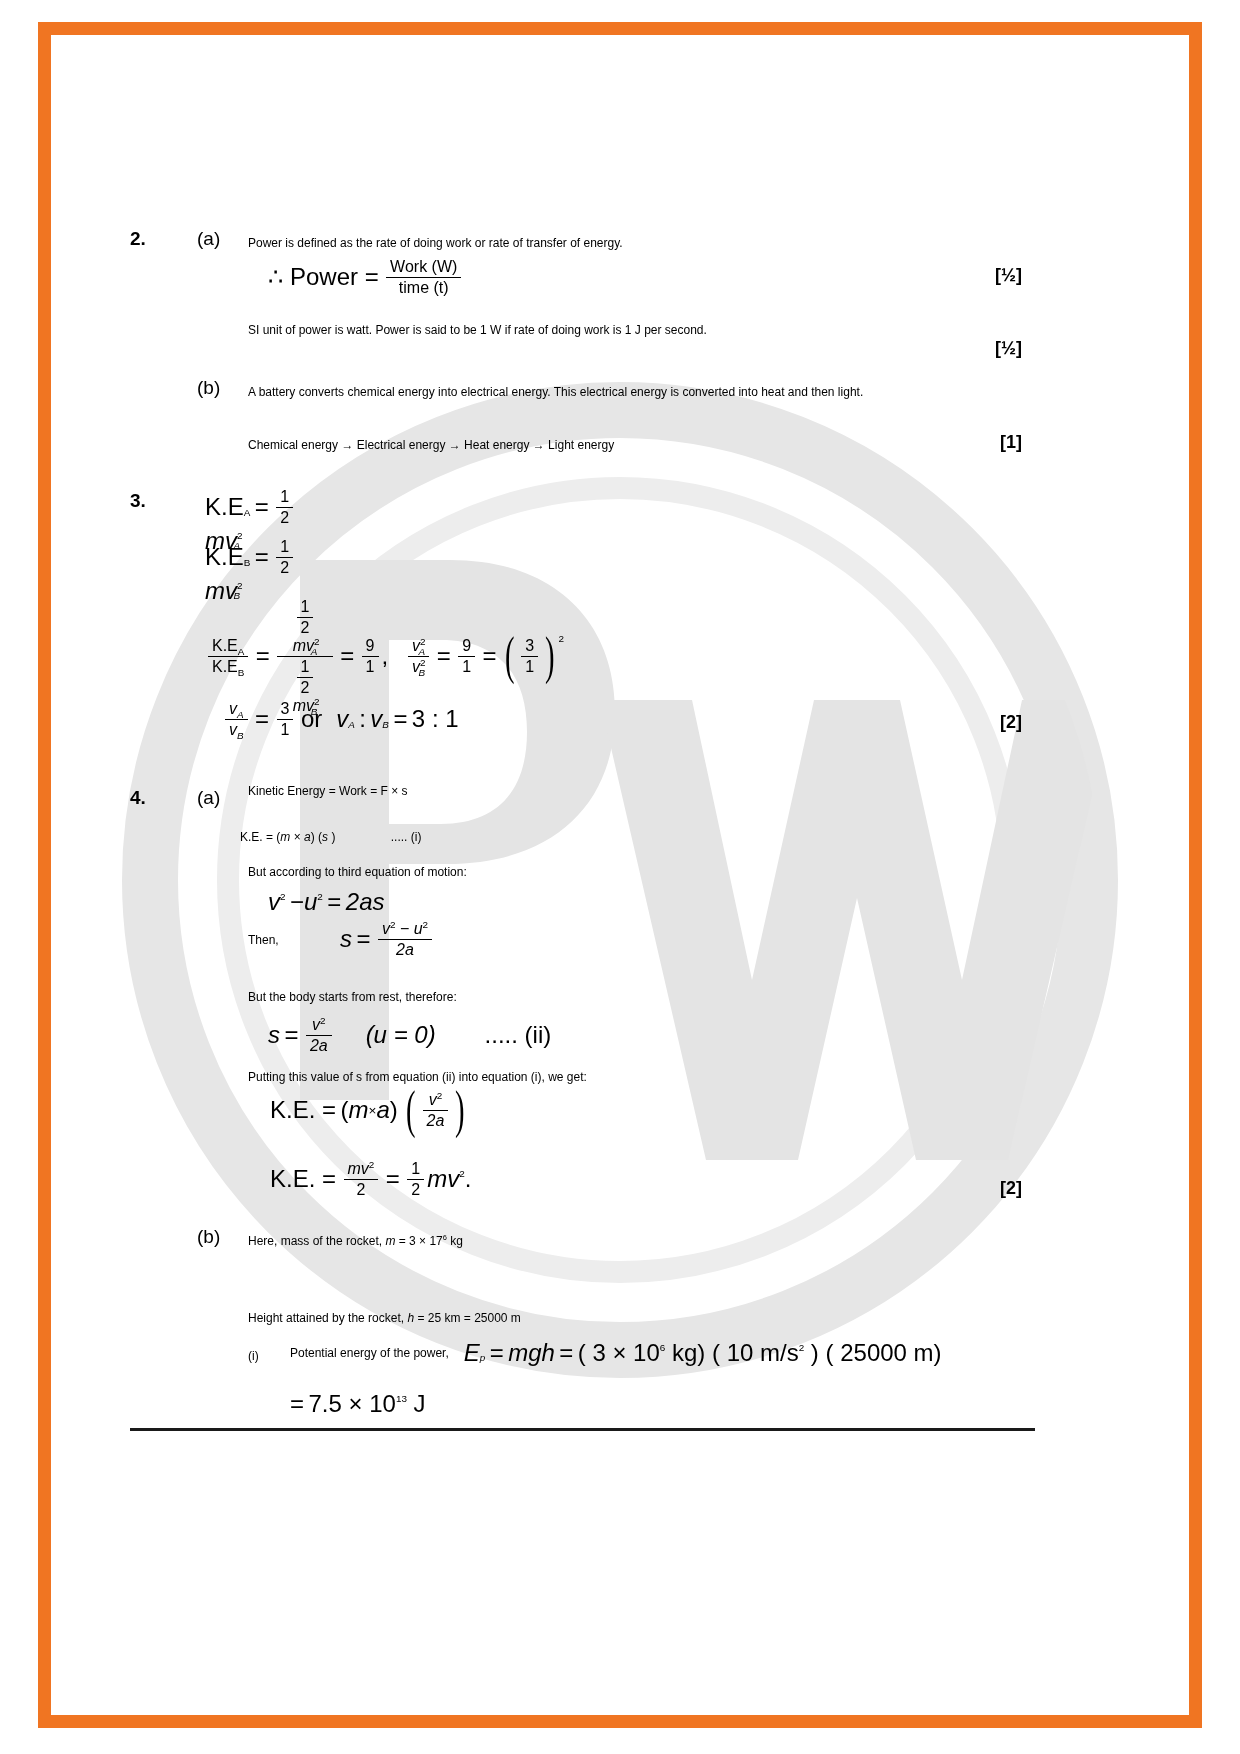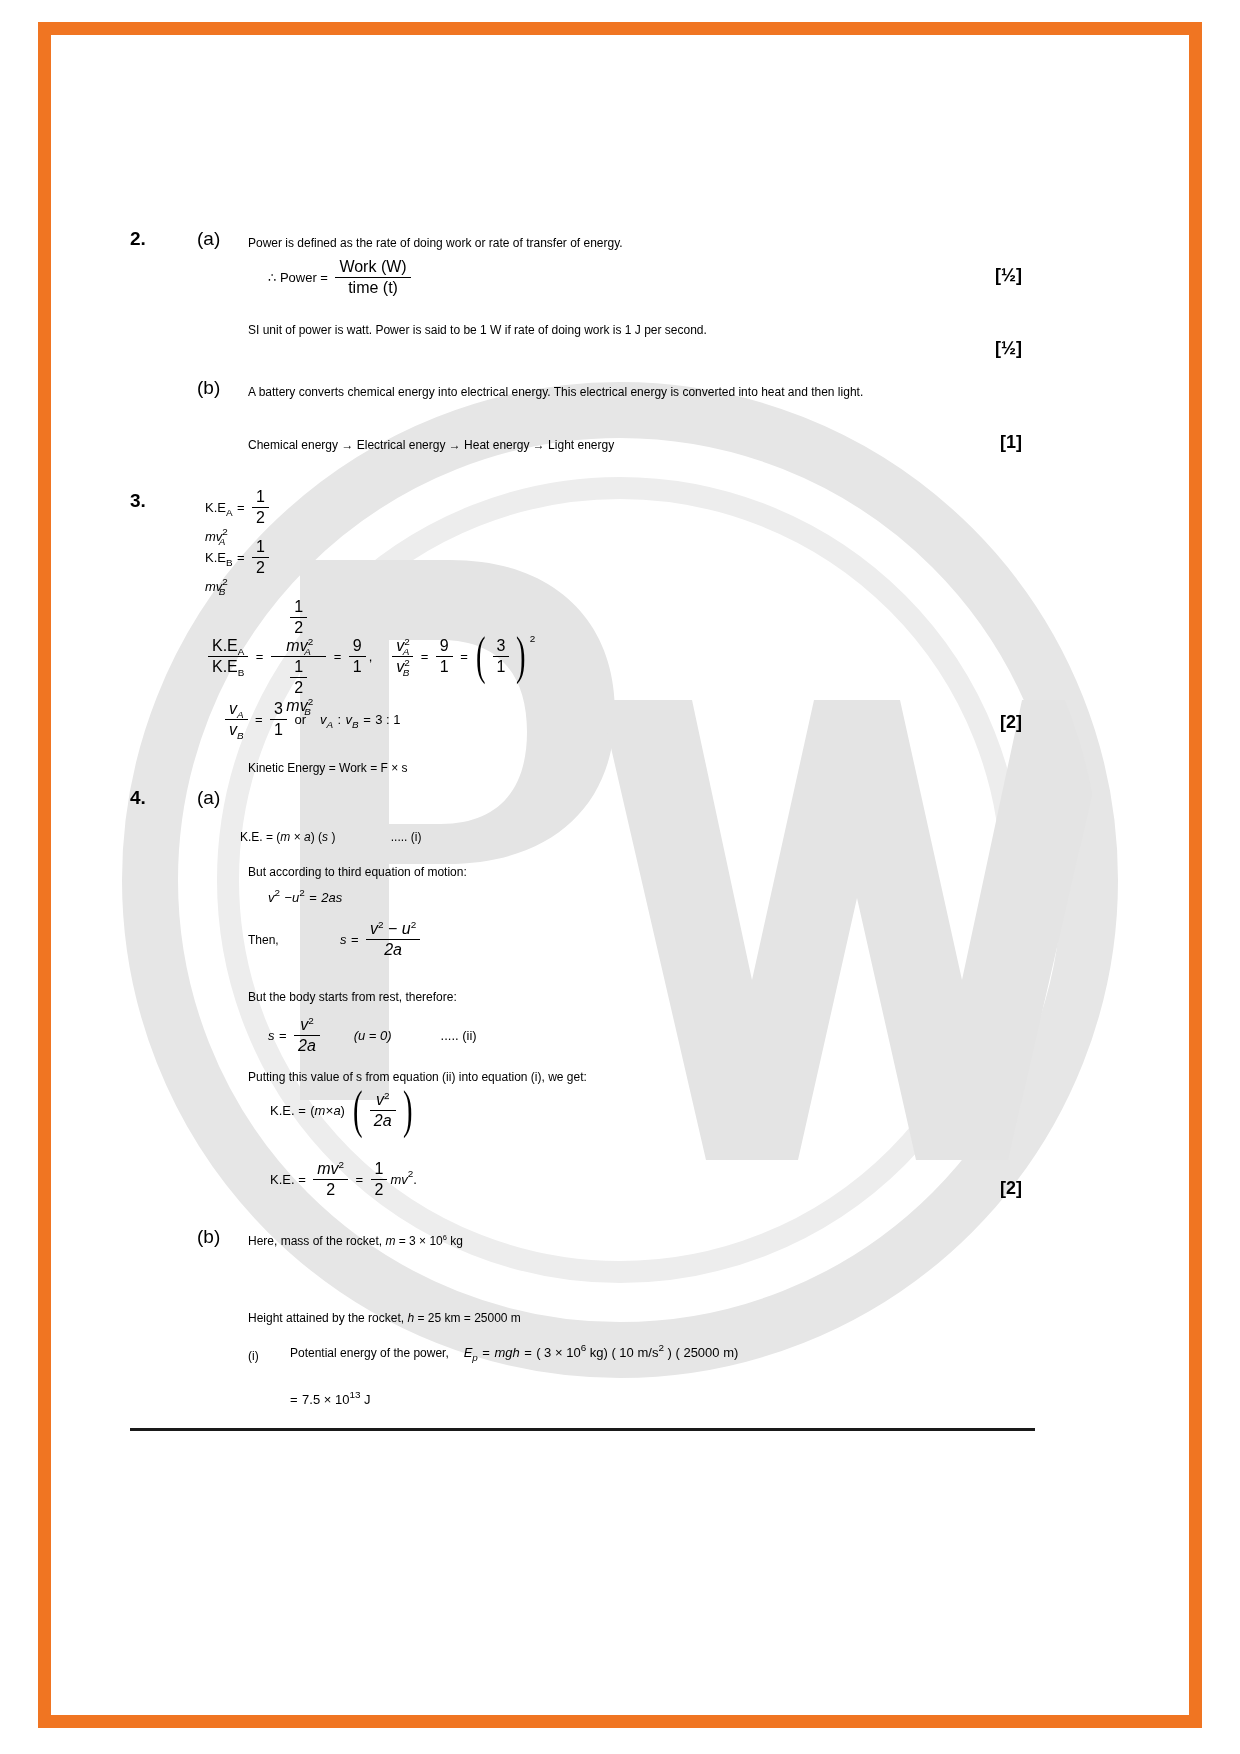--- a/index.html
+++ b/index.html
@@ -76,21 +76,21 @@
     text-align-last: left;
   }
   .marks {
     position: absolute;
     font-weight: bold;
     font-size: 18px;
     right: 0;
   }
 
   
-  .math { font-size: 13px; vertical-align: middle; }
+  .math { font-size: 24px; vertical-align: middle; }
   .it { font-style: italic; }
   .frac {
     display: inline-block;
     vertical-align: middle;
     text-align: center;
     line-height: 1.12;
     margin: 0 3px;
   }
   .frac .num {
     display: block;
@@ -279,21 +279,21 @@
       <span class="marks" style="position:static;">[2]</span>
     </div>
 
     <div class="blk" style="left:130px; top:787px;">
       <span class="qnum">4.</span>
     </div>
     <div class="blk" style="left:197px; top:787px;">
       <span class="part">(a)</span>
     </div>
 
-    <div class="blk body" style="left:248px; top:753px;">Kinetic Energy = Work = F × s</div>
+    <div class="blk body" style="left:248px; top:776px;">Kinetic Energy = Work = F × s</div>
 
     <div class="blk body" style="left:240px; top:822px;">
       <span>K.E. = (</span><span class="it">m</span><span> × </span><span class="it">a</span><span>) (</span><span class="it">s</span><span> )</span>
       <span style="display:inline-block;width:52px;"></span><span>..... (i)</span>
     </div>
 
     <div class="blk body" style="left:248px; top:857px;">But according to third equation of motion:</div>
 
     <div class="blk" style="left:268px; top:888px;">
       <span class="math it">v</span><sup class="s">2</sup>
@@ -356,21 +356,21 @@
       </span><span class="math it">mv</span><sup class="s">2</sup><span class="math">.</span>
     </div>
     <div class="blk" style="left:1000px; top:1178px;">
       <span class="marks" style="position:static;">[2]</span>
     </div>
 
     <div class="blk" style="left:197px; top:1226px;">
       <span class="part">(b)</span>
     </div>
     <div class="blk body" style="left:248px; top:1226px;">
-      <span>Here, mass of the rocket, </span><span class="it">m</span><span> = 3 × 10</span><sup class="s">6</sup><span> kg</span>
+      <span>Here, mass of the rocket, </span><span class="it">m</span><span> = 3 × 17</span><sup class="s">6</sup><span> kg</span>
     </div>
 
 
     <div class="blk body" style="left:248px; top:1303px;">
       <span>Height attained by the rocket, </span><span class="it">h</span><span> = 25 km = 25000 m</span>
     </div>
 
     <div class="blk" style="left:248px; top:1341px;">
       <span class="body">(i)</span>
     </div>

